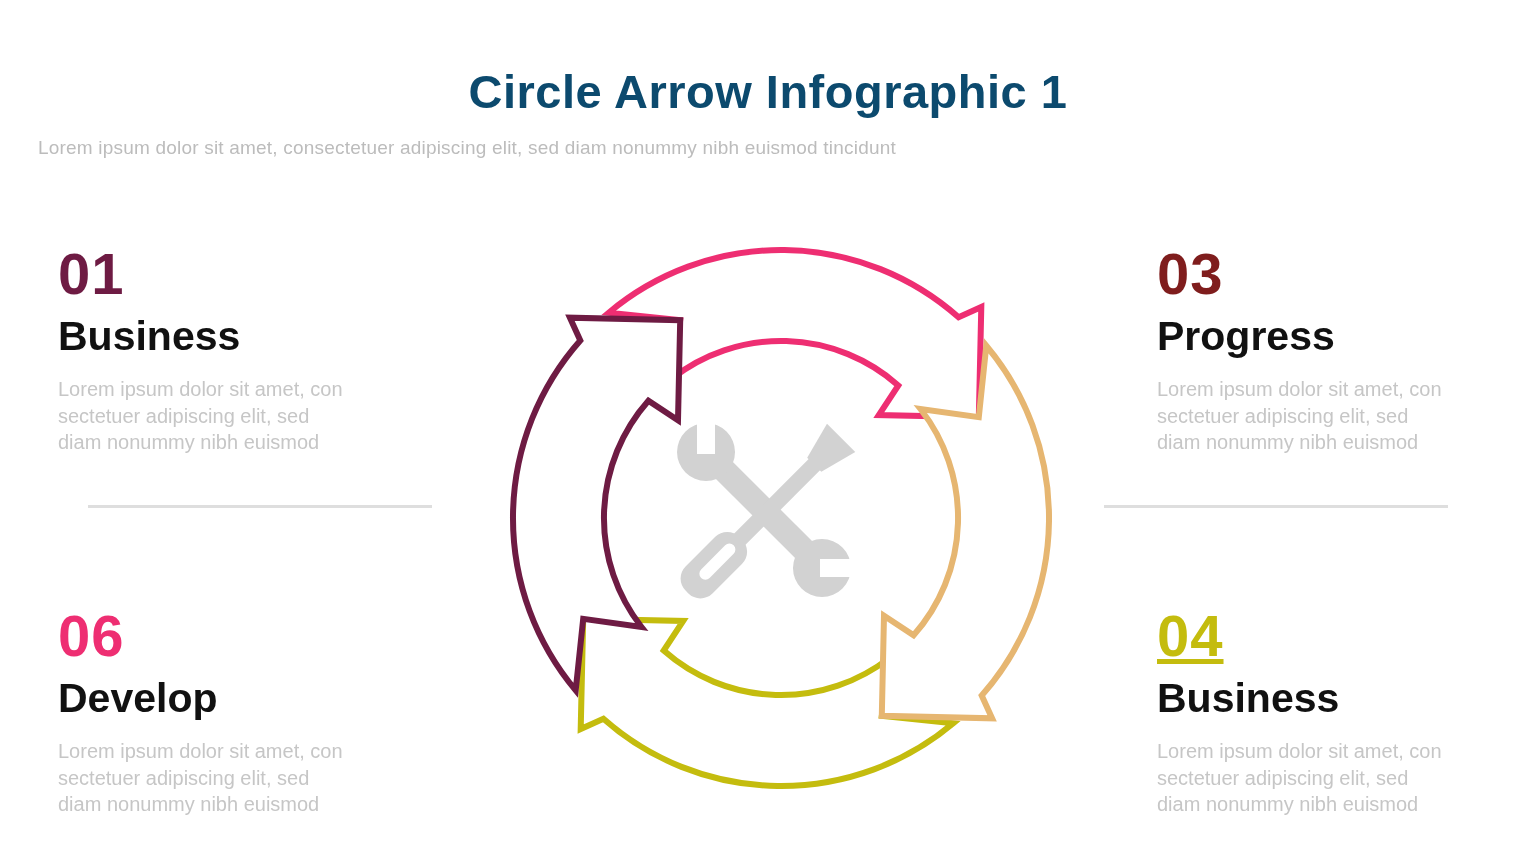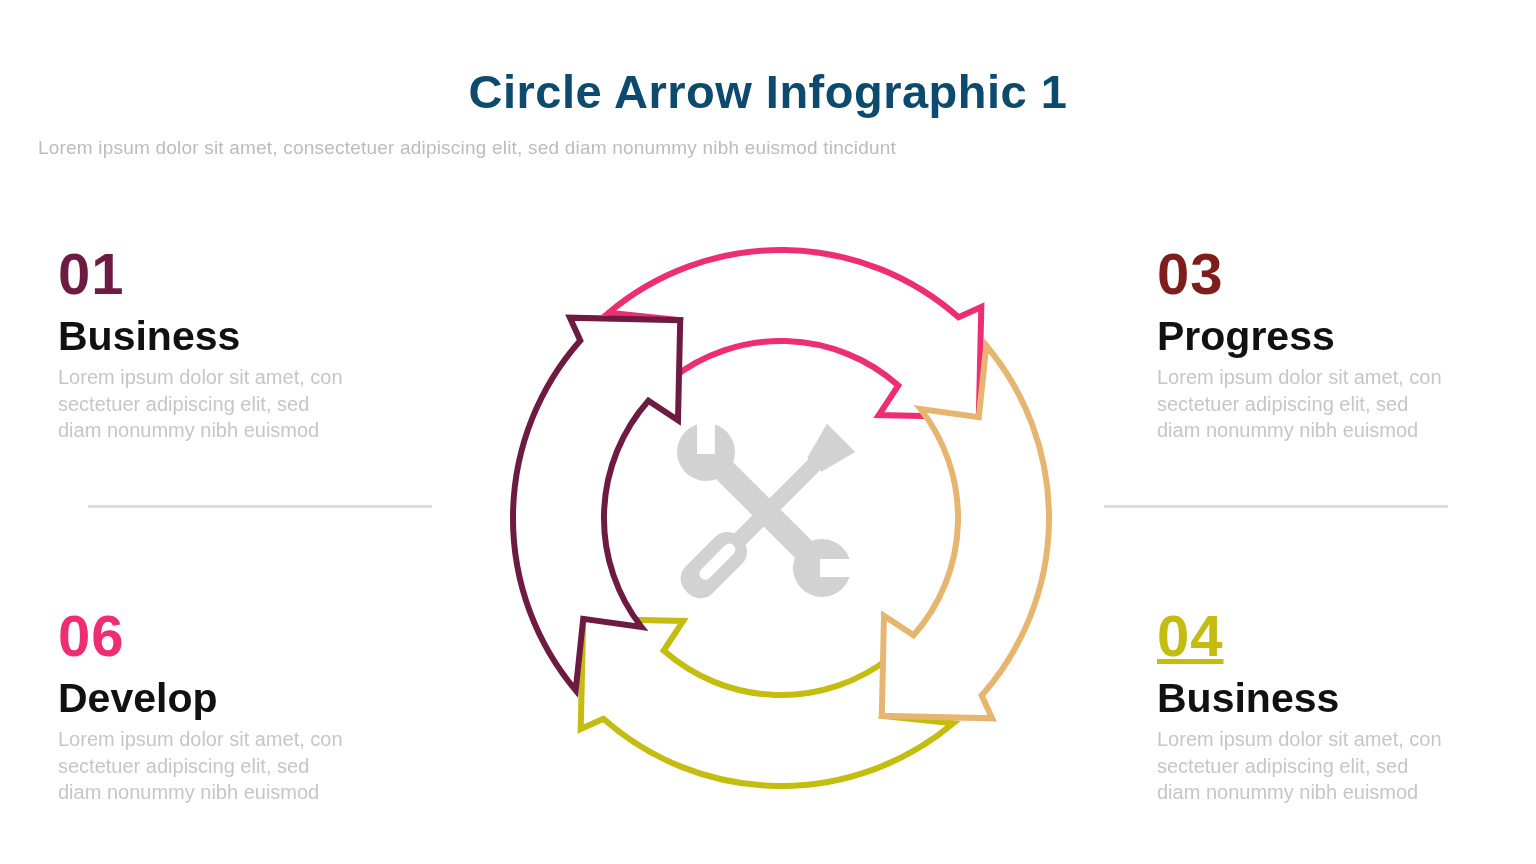--- a/index.html
+++ b/index.html
@@ -32,21 +32,21 @@
   .step-number {
     font-size: 58px; line-height: 56px; font-weight: 800;
     letter-spacing: 1px;
   }
   .step-title {
     font-size: 41px; line-height: 44px; font-weight: 800;
     color: #111111; margin-top: 12px;
   }
   .step-desc {
     font-size: 20px; line-height: 26.5px; font-weight: 400;
-    color: #c6c6c6; margin-top: 6px;
+    color: #c6c6c6; margin-top: 18px;
     white-space: pre-line;
   }
   .step-01 { left: 58px;  top: 246px; }
   .step-02 { left: 58px;  top: 608px; }
   .step-03 { left: 1157px; top: 246px; }
   .step-04 { left: 1157px; top: 608px; }
 
   .divider {
     position: absolute; top: 505px; height: 3px; width: 344px;
     background: #dedede;

